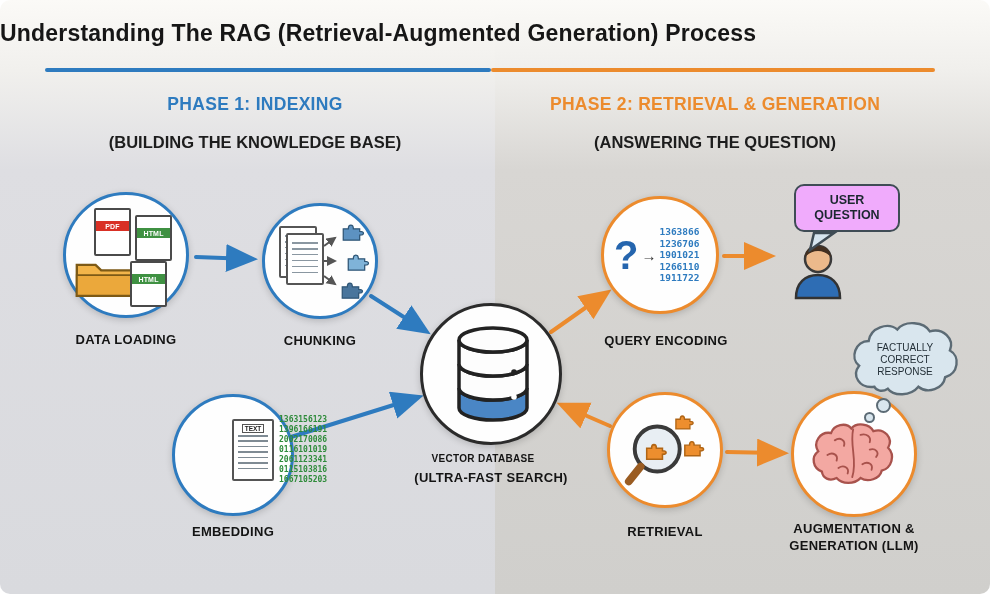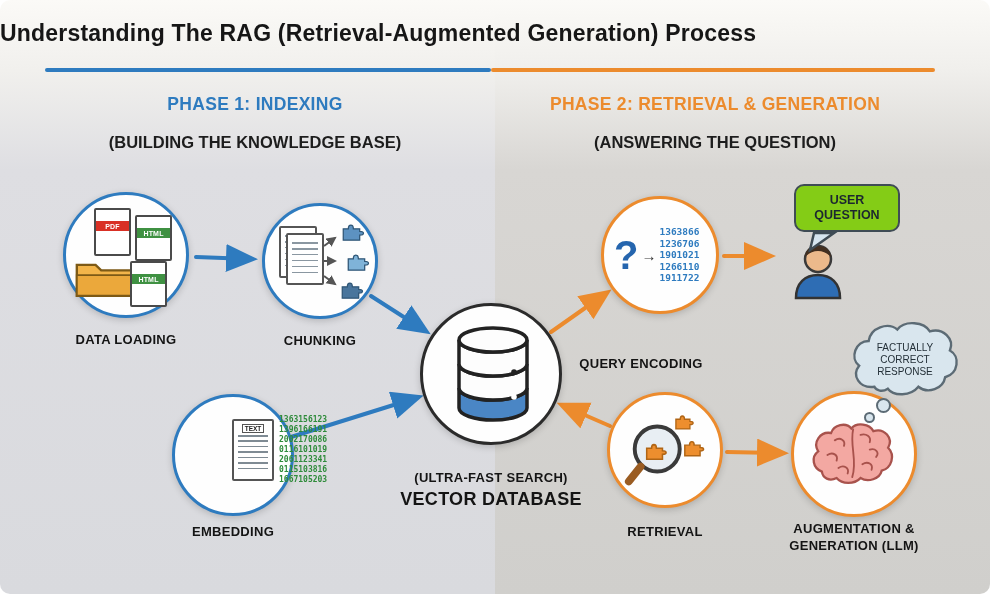--- a/index.html
+++ b/index.html
@@ -56,21 +56,21 @@
     background:repeating-linear-gradient(180deg,#7f8b94 0 1.5px,transparent 1.5px 5.5px);}
   .vec{font-family:"DejaVu Sans Mono",monospace;font-weight:700;}
   .vec.green{color:#2e8b3a;font-size:8px;line-height:10px;}
   .vec.blue{color:#2e7bbf;font-size:9.5px;line-height:11.5px;}
   
   .q-row{position:absolute;left:10px;top:0;height:100%;display:flex;align-items:center;gap:3px;}
   .q-mark{font-size:40px;font-weight:800;color:#2565ae;line-height:1;}
   .q-arrow{font-size:15px;font-weight:700;color:#333;}
   
   .bubble{position:absolute;z-index:3;}
-  .bubble-box{background:#84cc16;border:2.5px solid #3f4c55;border-radius:10px;
+  .bubble-box{background:#f0abfc;border:2.5px solid #3f4c55;border-radius:10px;
     padding:7px 6px;text-align:center;font-weight:800;font-size:12.5px;line-height:1.2;color:#1c2730;}
   
   .cloud{position:absolute;z-index:3;}
   .cloud-text{position:absolute;left:0;top:24px;width:100%;text-align:center;
     font-size:10px;font-weight:400;color:#243038;line-height:12px;}
   .dot{position:absolute;border-radius:50%;background:#d9e6ee;border:2px solid #5c6b75;z-index:3;}
 </style>
 </head>
 <body>
 
@@ -173,37 +173,37 @@
   <div class="node dark" style="left:420px;top:303px;width:142px;height:142px;">
     <svg style="position:absolute;left:28px;top:18px;" width="84" height="100" viewBox="0 0 84 100">
       <path d="M8 64 A34 12 0 0 0 76 64 L76 84 A34 12 0 0 1 8 84 Z" fill="#4a86c5" stroke="#222" stroke-width="3.5"></path>
       <path d="M8 40 A34 12 0 0 0 76 40 L76 64 A34 12 0 0 1 8 64 Z" fill="#fdfdfd" stroke="#222" stroke-width="3.5"></path>
       <path d="M8 16 A34 12 0 0 0 76 16 L76 40 A34 12 0 0 1 8 40 Z" fill="#fdfdfd" stroke="#222" stroke-width="3.5"></path>
       <ellipse cx="42" cy="16" rx="34" ry="12" fill="#fdfdfd" stroke="#222" stroke-width="3.5"></ellipse>
       <circle cx="63" cy="48" r="2.8" fill="#222"></circle>
       <circle cx="63" cy="73" r="2.8" fill="#fff"></circle>
     </svg>
   </div>
-  <div class="node-label" style="left:386px;top:453px;font-size:18px;margin-top:36px;">VECTOR DATABASE</div>
+  <div class="node-label" style="left:378px;top:453px;font-size:10px;">VECTOR DATABASE</div>
   <div class="node-label" style="left:386px;top:470px;">(ULTRA-FAST SEARCH)</div>
 
   <div class="node orange" style="left:601px;top:196px;width:118px;height:118px;">
     <div class="q-row">
       <span class="q-mark">?</span>
       <span class="q-arrow">→</span>
       <div class="vec blue">
         <div>1363866</div>
         <div>1236706</div>
         <div>1901021</div>
         <div>1266110</div>
         <div>1911722</div>
       </div>
     </div>
   </div>
-  <div class="node-label" style="left:536px;top:333px;margin-top:23px;">QUERY ENCODING</div>
+  <div class="node-label" style="left:561px;top:333px;">QUERY ENCODING</div>
 
   <div class="bubble" style="left:794px;top:184px;width:106px;">
     <div class="bubble-box">
       <div>USER</div>
       <div>QUESTION</div>
     </div>
     <svg style="position:absolute;left:12px;top:48px;" width="32" height="20">
       <path d="M8 1 L28 1 L4 18 Z" fill="#d6e5ef" stroke="#3f4c55" stroke-width="2.5"></path>
     </svg>
   </div>

